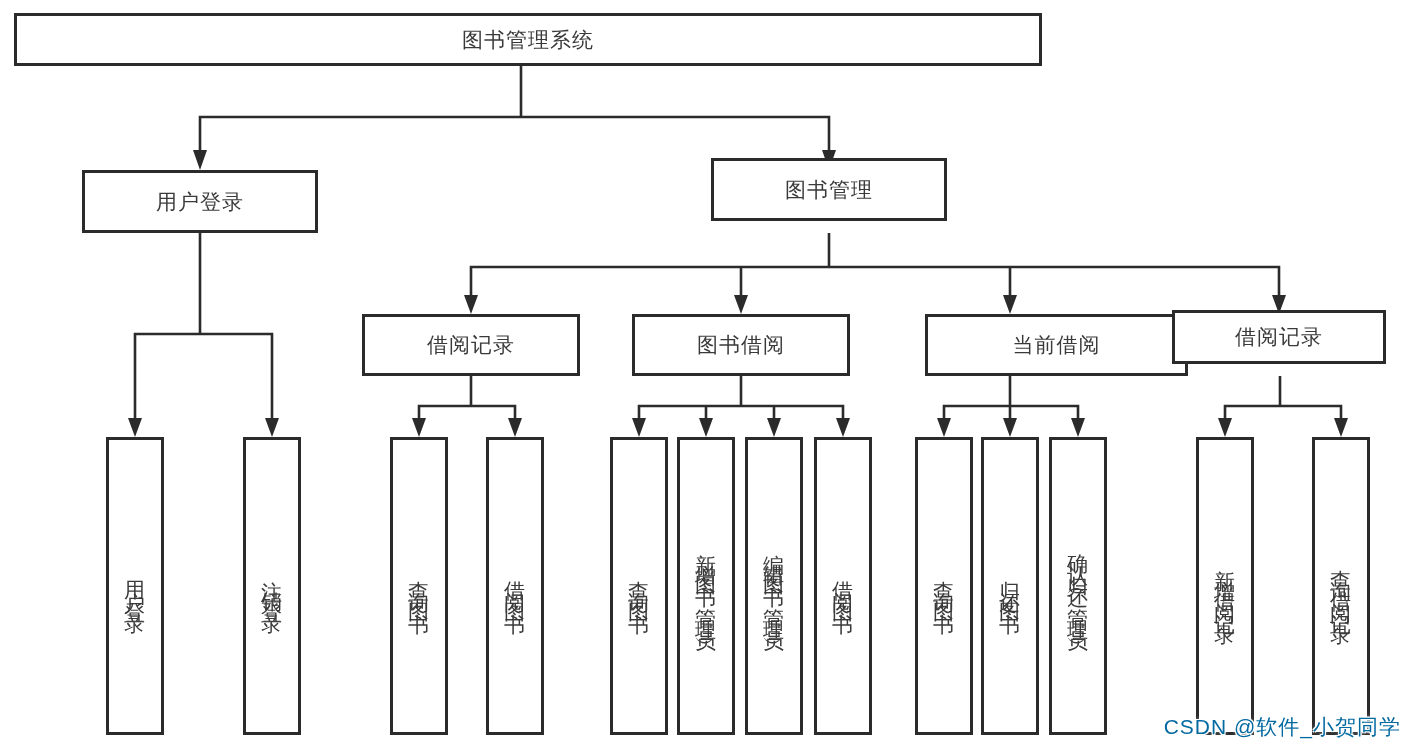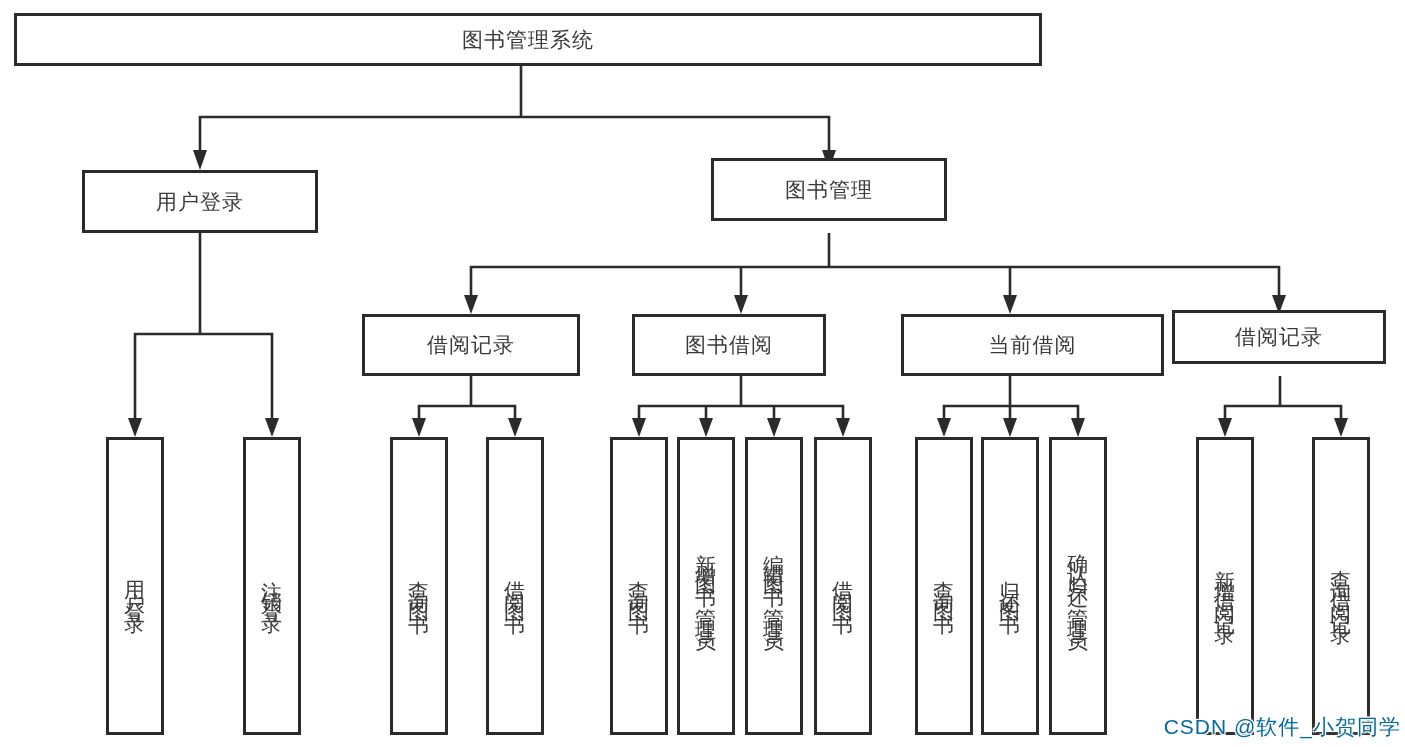--- a/index.html
+++ b/index.html
@@ -82,24 +82,24 @@
   <div class="box" style="left:82px;top:170px;width:236px;height:63px;">
     <span class="lbl">用户登录</span>
   </div>
   <div class="box" style="left:711px;top:158px;width:236px;height:63px;">
     <span class="lbl">图书管理</span>
   </div>
 
   <div class="box" style="left:362px;top:314px;width:218px;height:62px;">
     <span class="lbl">借阅记录</span>
   </div>
-  <div class="box" style="left:632px;top:314px;width:194px;height:62px;">
+  <div class="box" style="left:632px;top:314px;width:218px;height:62px;">
     <span class="lbl">图书借阅</span>
   </div>
-  <div class="box" style="left:901px;top:314px;width:263px;height:62px;">
+  <div class="box" style="left:925px;top:314px;width:263px;height:62px;">
     <span class="lbl">当前借阅</span>
   </div>
   <div class="box" style="left:1172px;top:310px;width:214px;height:54px;">
     <span class="lbl">借阅记录</span>
   </div>
 
   <div class="box v" style="left:106px;top:437px;width:58px;height:298px;">
     <span class="lbl">用户登录</span>
   </div>
   <div class="box v" style="left:243px;top:437px;width:58px;height:298px;">

